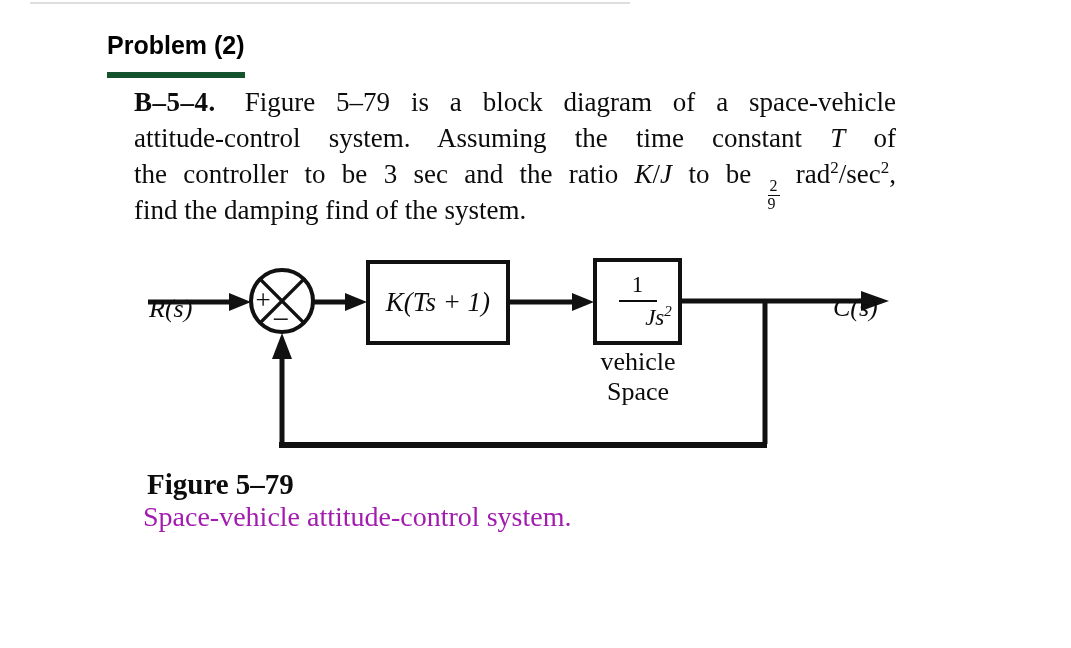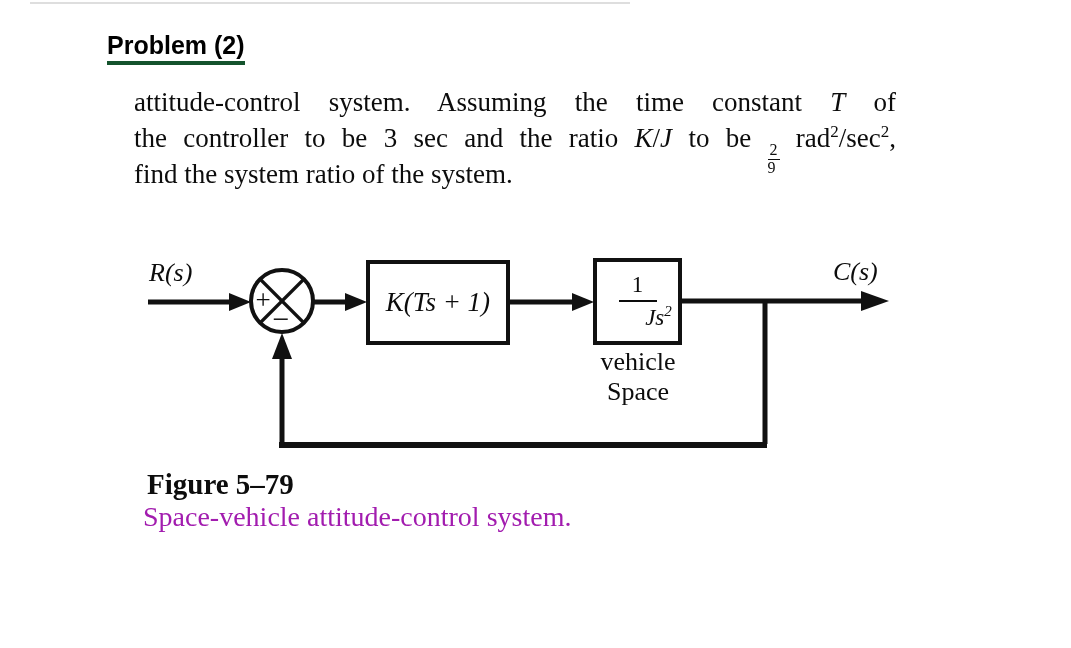--- a/index.html
+++ b/index.html
@@ -15,22 +15,22 @@
   
   .scan-artifact{left:30px;top:2px;width:600px;height:2px;background:#dedede;}
 
   
   .page-title{
     left:107px;top:31px;
     font-family:"Liberation Sans", sans-serif;
     font-weight:700;font-size:25px;
     color:#000;
     display:inline-block;
-    border-bottom:4px solid #14532d;
-    padding-bottom:1px;
+    border-bottom:6px solid #14532d;
+    padding-bottom:12px;
   }
 
   
   .problem-text{
     left:134px;top:84px;width:762px;
     font-size:27px;line-height:36px;
     color:#0c0c0c;
   }
   .pline{
     text-align:justify;
@@ -42,21 +42,21 @@
   .it{font-style:italic;}
   sup{font-size:17px;line-height:0;}
   .frac{
     display:inline-flex;flex-direction:column;
     vertical-align:-8px;text-align:center;
     font-size:16px;line-height:1.05;
   }
   .frac .num{border-bottom:1.5px solid #0c0c0c;padding:0 2px;}
 
   
-  .sig-label{font-style:italic;font-size:26px;color:#0c0c0c;}
+  .sig-label{font-style:italic;font-size:26px;color:#0c0c0c;margin-top:36px;}
   .block-label{
     display:flex;align-items:center;justify-content:center;
     font-style:italic;font-size:27px;color:#0c0c0c;text-align:center;
   }
   .plant-frac{
     display:flex;flex-direction:column;align-items:center;justify-content:center;
     font-size:23px;color:#0c0c0c;
   }
   .plant-frac .pnum{line-height:26px;}
   .plant-frac .pbar{width:38px;height:2.5px;background:#0c0c0c;margin:2px 0 3px 0;}
@@ -76,35 +76,39 @@
 <body>
 
 <div class="abs scan-artifact"></div>
 
 <div class="abs" style="left:107px;top:31px;">
   <span class="page-title" style="position:static;">Problem (2)</span>
 </div>
 
 <div class="abs problem-text">
   <div class="pline">
+    <span class="b">B–5–4.</span>
+    <span>Figure 5–79 is a block diagram of a space-vehicle</span>
+  </div>
+  <div class="pline">
     <span>attitude-control system. Assuming the time constant</span>
     <span class="it">T</span>
     <span>of</span>
   </div>
   <div class="pline">
     <span>the controller to be 3 sec and the ratio</span>
     <span><span class="it">K</span><span>/</span><span class="it">J</span></span>
     <span>to be</span>
     <span><span class="frac">
           <span class="num">2</span>
           <span class="den">9</span>
         </span>&nbsp;<span>rad</span><sup>2</sup><span>/sec</span><sup>2</sup><span>,</span></span>
   </div>
   <div class="pline last">
-    <span>find the system ratio of the system.</span>
+    <span>find the damping find of the system.</span>
   </div>
 </div>
 
 <svg width="1071" height="648" viewBox="0 0 1071 648">
 
   <line x1="148" y1="302" x2="233" y2="302" stroke="#111" stroke-width="5"></line>
   <polygon points="251,302 229,293 229,311" fill="#111"></polygon>
 
   <circle cx="282" cy="301" r="31" fill="#fff" stroke="#111" stroke-width="4"></circle>
   <line x1="260" y1="279" x2="304" y2="323" stroke="#111" stroke-width="3.2"></line>

